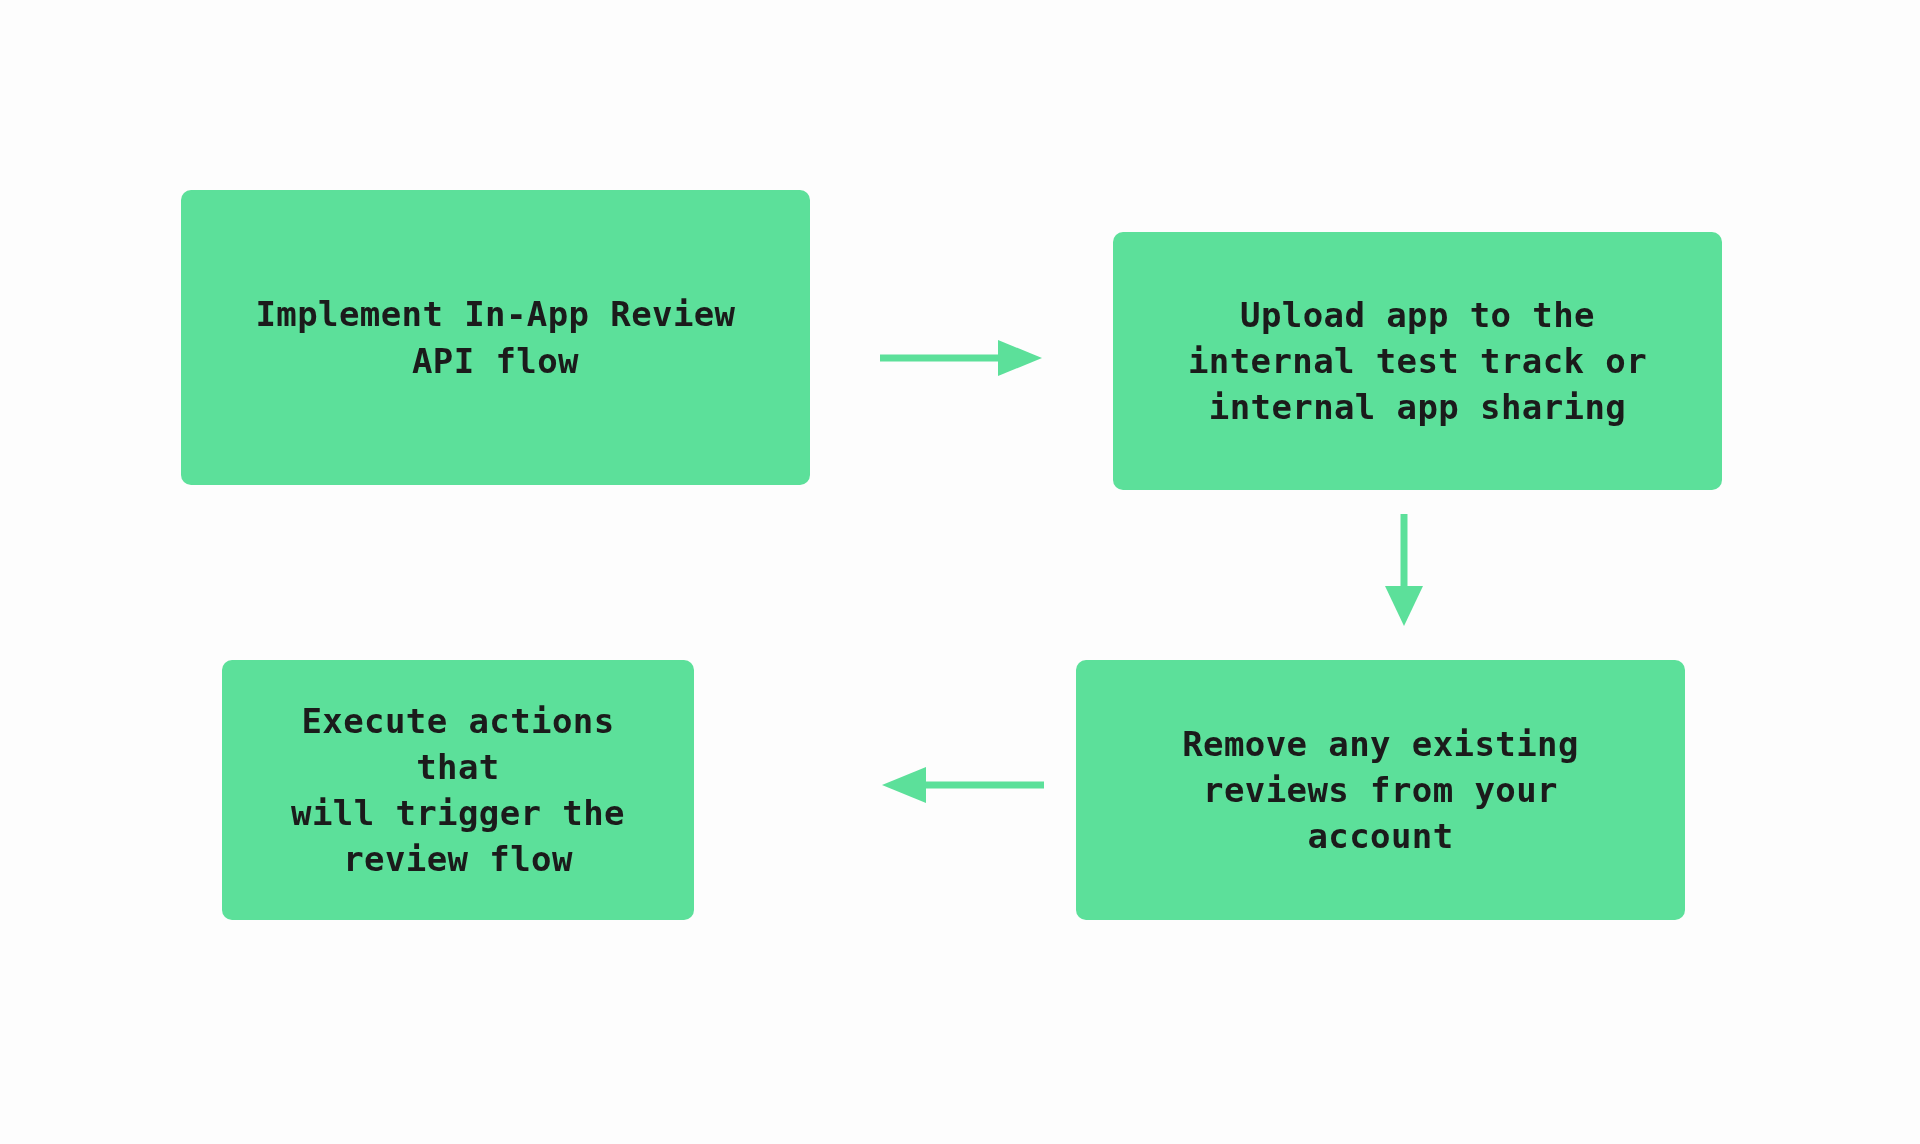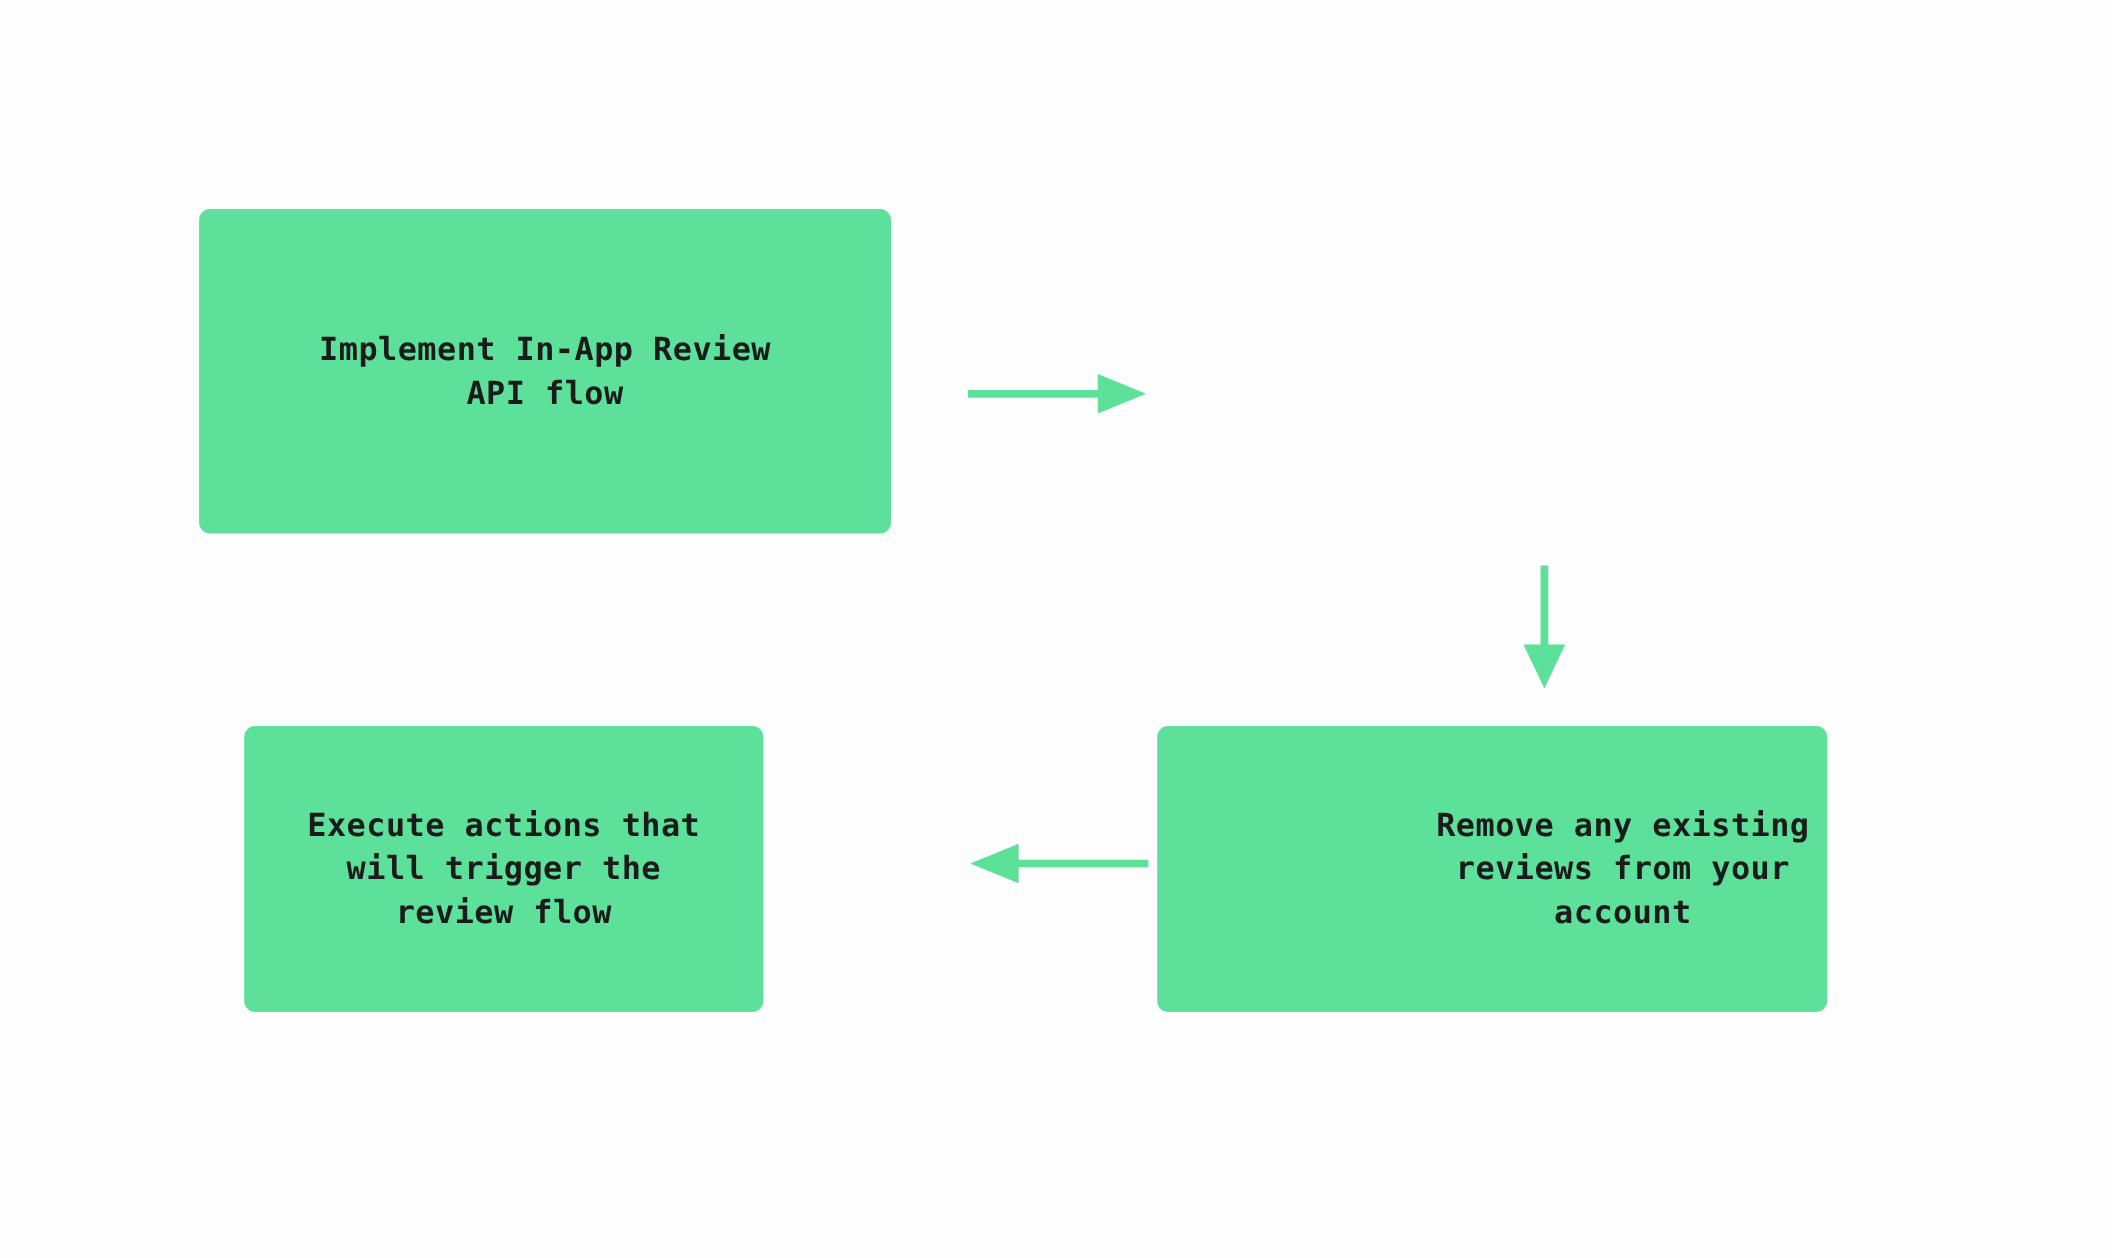--- a/index.html
+++ b/index.html
@@ -30,25 +30,25 @@
     position: absolute;
     display: flex;
     align-items: center;
     justify-content: center;
     text-align: center;
     border-radius: 10px;
     background: #5ce09a;
     color: #1b1b1b;
     font-family: "DejaVu Sans Mono", "Liberation Mono", monospace;
     font-weight: bold;
-    font-size: 29px;
+    font-size: 34px;
     line-height: 1.36;
     letter-spacing: 0.4px;
     white-space: pre-line;
-    padding: 10px 16px;
+    padding: 10px 34px;
   }
 
   #node-implement-review-api {
     left: 181px;
     top: 190px;
     width: 629px;
     height: 295px;
   }
 
   #node-upload-app {
@@ -59,25 +59,24 @@
   }
 
   #node-execute-actions {
     left: 222px;
     top: 660px;
     width: 472px;
     height: 260px;
   }
 
   #node-remove-reviews {
-    left: 1052px;
+    left: 1076px;
     top: 660px;
     width: 609px;
     height: 260px;
-    justify-content: flex-end;
   }
 
   .node-label {
     display: block;
     white-space: pre-line;
   }
 
   
   .connector {
     position: absolute;
@@ -108,20 +107,25 @@
 </head>
 <body>
 
 <div id="flowchart-canvas">
 
   <div class="node" id="node-implement-review-api">
     <span class="node-label">Implement In-App Review
 API flow</span>
   </div>
 
+  <div class="node" id="node-upload-app">
+    <span class="node-label">Upload app to the
+internal test track or
+internal app sharing</span>
+  </div>
 
   <div class="node" id="node-remove-reviews">
     <span class="node-label">Remove any existing
 reviews from your
 account</span>
   </div>
 
   <div class="node" id="node-execute-actions">
     <span class="node-label">Execute actions that
 will trigger the

